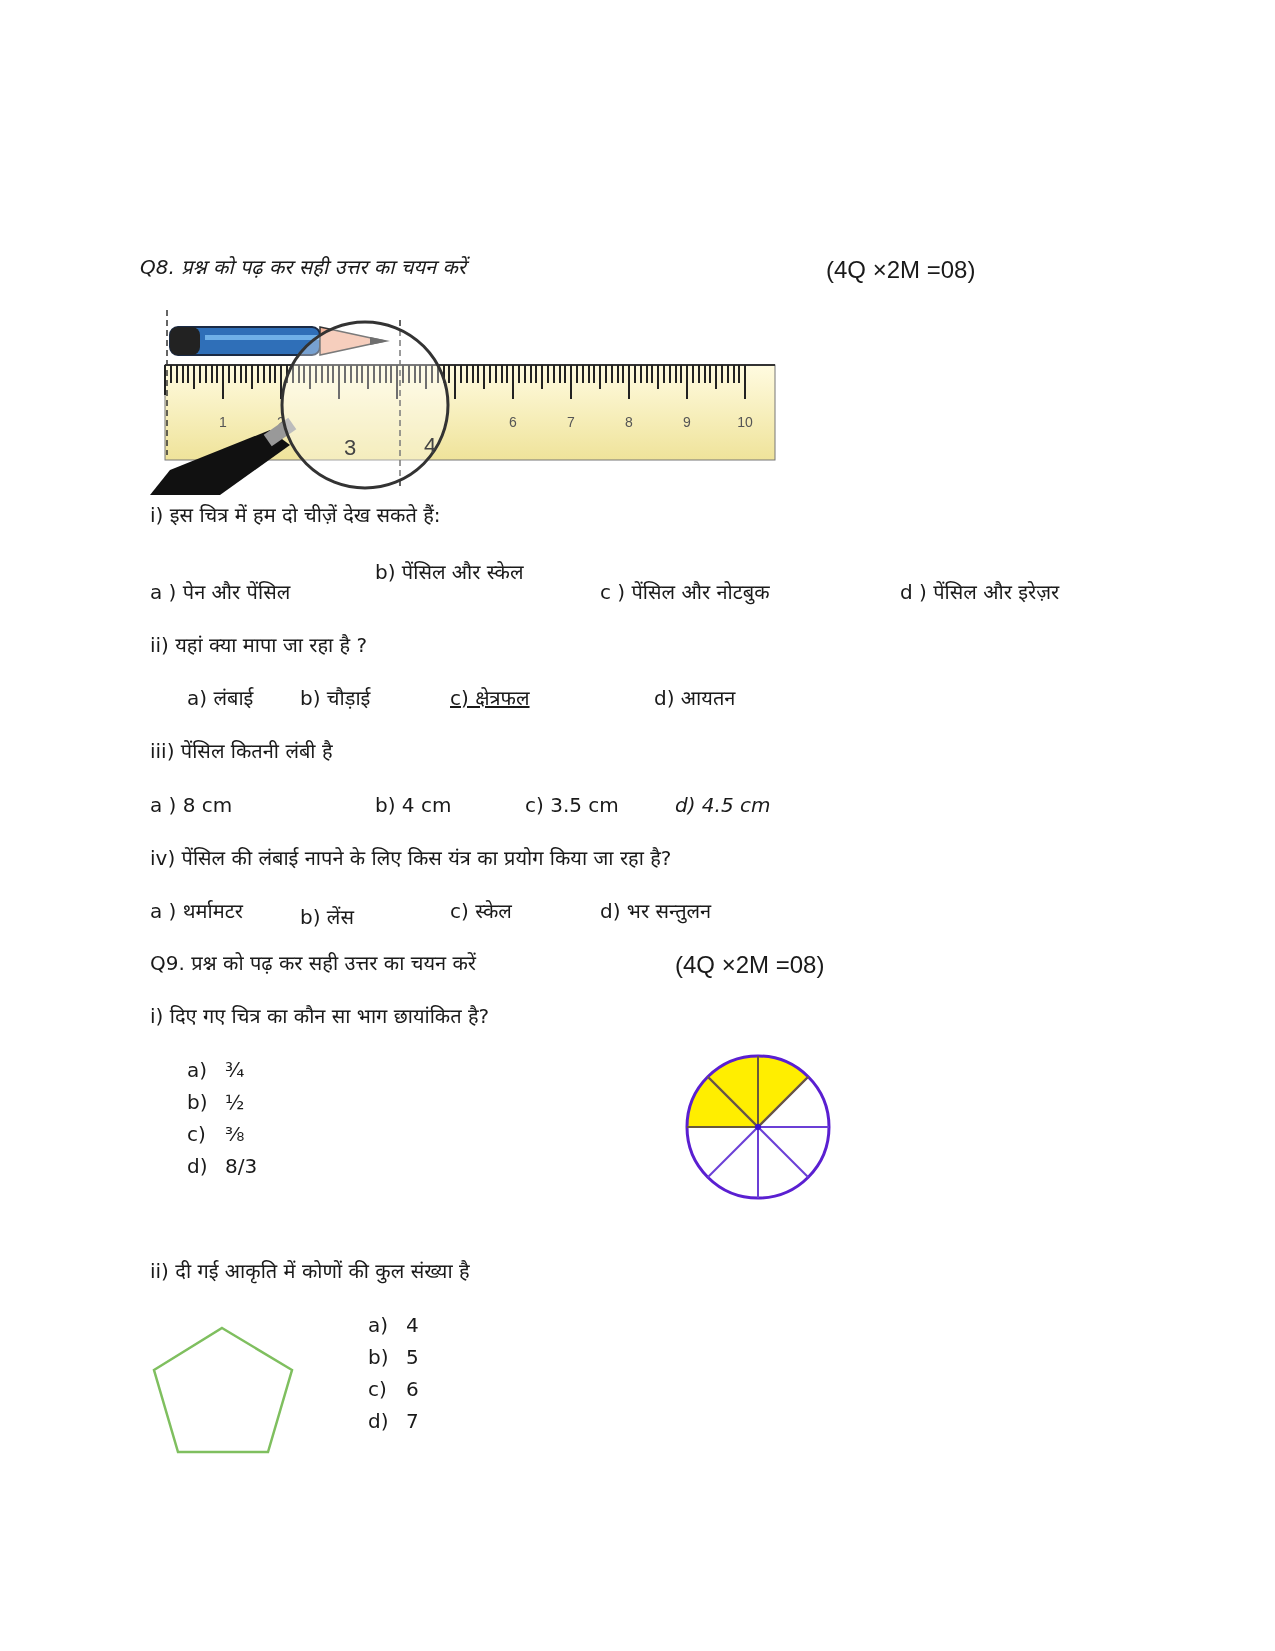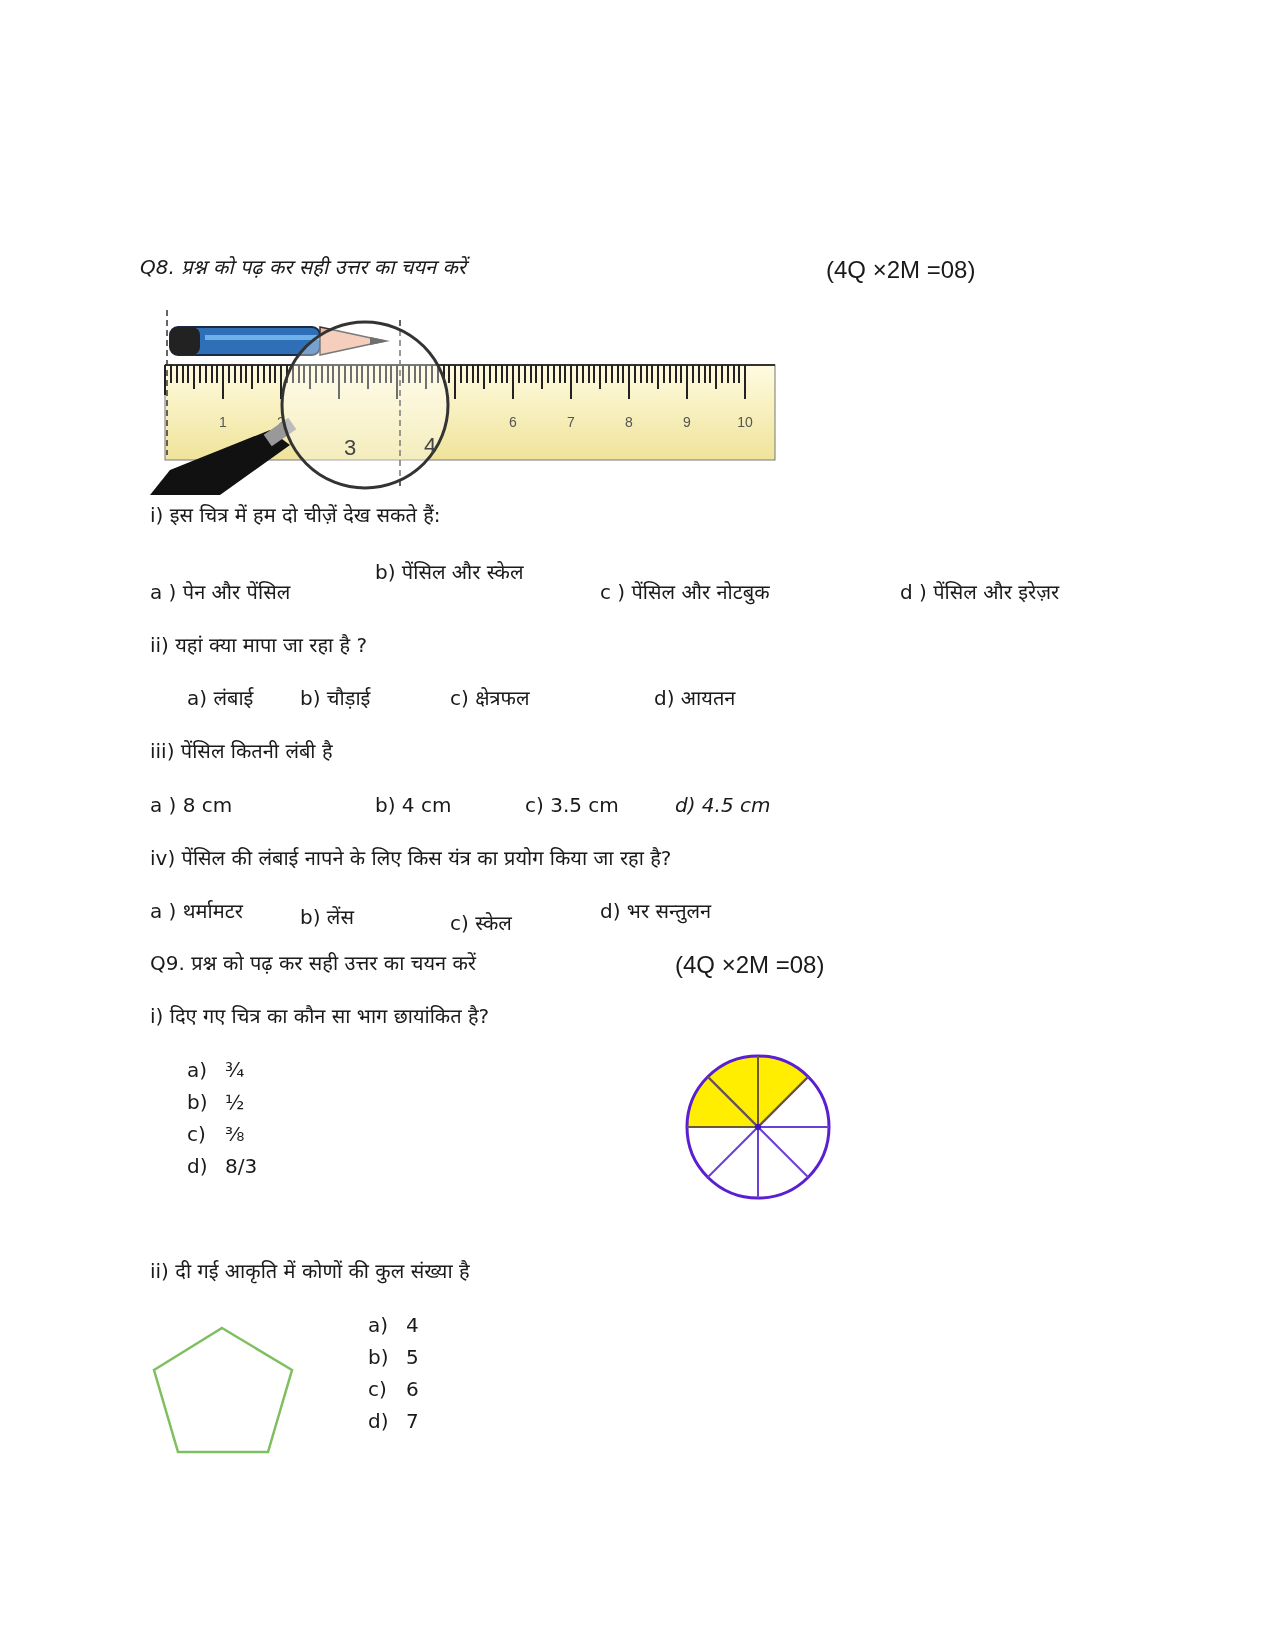--- a/index.html
+++ b/index.html
@@ -79,33 +79,33 @@
 
 <div class="abs txt" style="left:150px; top:502px;">i) इस चित्र में हम दो चीज़ें देख सकते हैं:</div>
 <div class="abs txt" style="left:150px; top:579px;text-align:right;">a ) पेन और पेंसिल</div>
 <div class="abs txt" style="left:375px; top:547px;margin-top:12px;">b) पेंसिल और स्केल</div>
 <div class="abs txt" style="left:600px; top:579px;">c ) पेंसिल और नोटबुक</div>
 <div class="abs txt" style="left:900px; top:579px;">d ) पेंसिल और इरेज़र</div>
 
 <div class="abs txt" style="left:150px; top:632px;">ii) यहां क्या मापा जा रहा है ?</div>
 <div class="abs txt" style="left:187px; top:685px;">a)   लंबाई</div>
 <div class="abs txt" style="left:300px; top:685px;">b) चौड़ाई</div>
-<div class="abs txt" style="left:450px; top:685px;">c) क्षेत्रफल</div>
+<div class="abs txt" style="left:450px; top:685px;text-decoration:underline;">c) क्षेत्रफल</div>
 <div class="abs txt" style="left:654px; top:685px;text-align:right;">d) आयतन</div>
 
 <div class="abs txt" style="left:150px; top:738px;">iii) पेंसिल कितनी लंबी है</div>
 <div class="abs txt" style="left:150px; top:792px;">a ) 8 cm</div>
 <div class="abs txt" style="left:375px; top:792px;">b) 4 cm</div>
 <div class="abs txt" style="left:525px; top:792px;">c) 3.5 cm</div>
 <div class="abs txt" style="left:675px; top:792px;font-style:italic;">d) 4.5 cm</div>
 
 <div class="abs txt" style="left:150px; top:845px;">iv) पेंसिल की लंबाई नापने के लिए किस यंत्र का प्रयोग किया जा रहा है?</div>
 <div class="abs txt" style="left:150px; top:898px;">a ) थर्मामटर</div>
 <div class="abs txt" style="left:300px; top:898px;margin-top:6px;">b) लेंस</div>
-<div class="abs txt" style="left:450px; top:898px;margin-top:12px;">c) स्केल</div>
+<div class="abs txt" style="left:450px; top:898px;">c) स्केल</div>
 <div class="abs txt" style="left:600px; top:898px;">d) भर सन्तुलन</div>
 
 <div class="abs txt" style="left:150px; top:950px;">Q9. प्रश्न को पढ़ कर सही उत्तर का चयन करें</div>
 <div class="abs marks" style="left:675px; top:952px;">(4Q ×2M =08)</div>
 
 <div class="abs txt" style="left:150px; top:1003px;">i) दिए गए चित्र का कौन सा भाग छायांकित है?</div>
 
 <div class="opt-list" style="left:187px; top:1054px;">
   <div class="row">
       <span class="lbl">a)</span>

